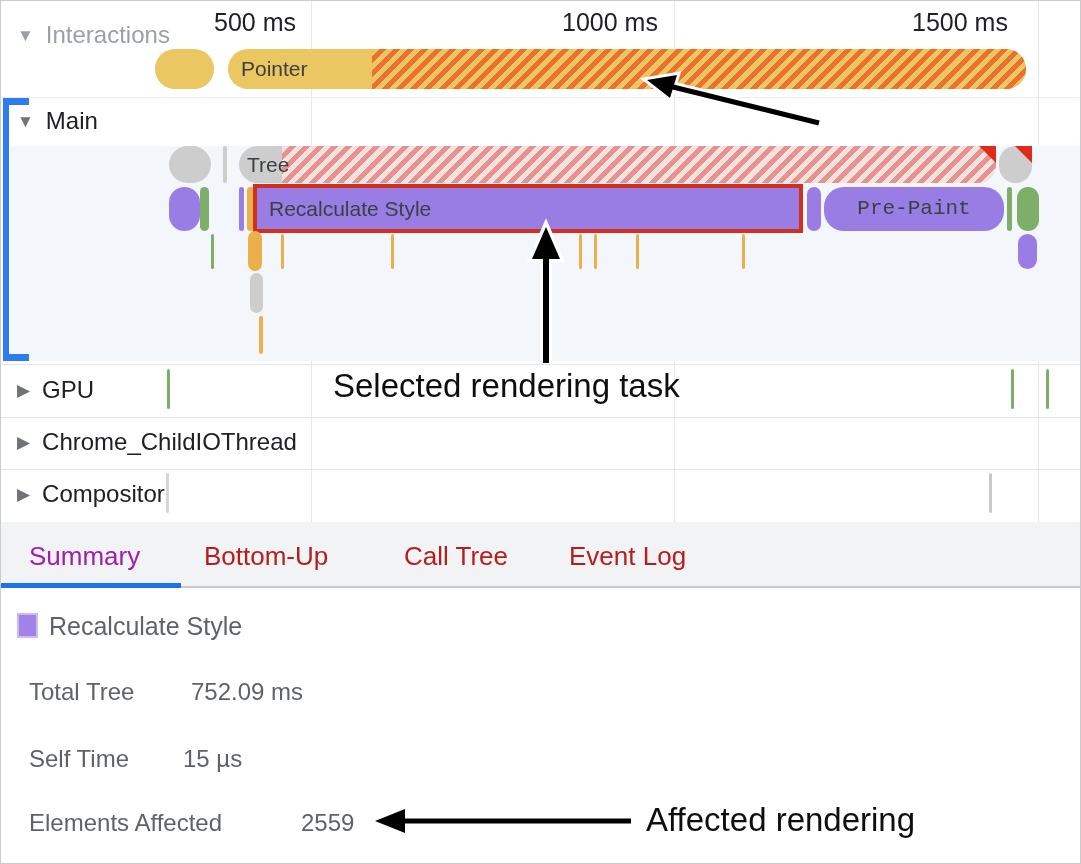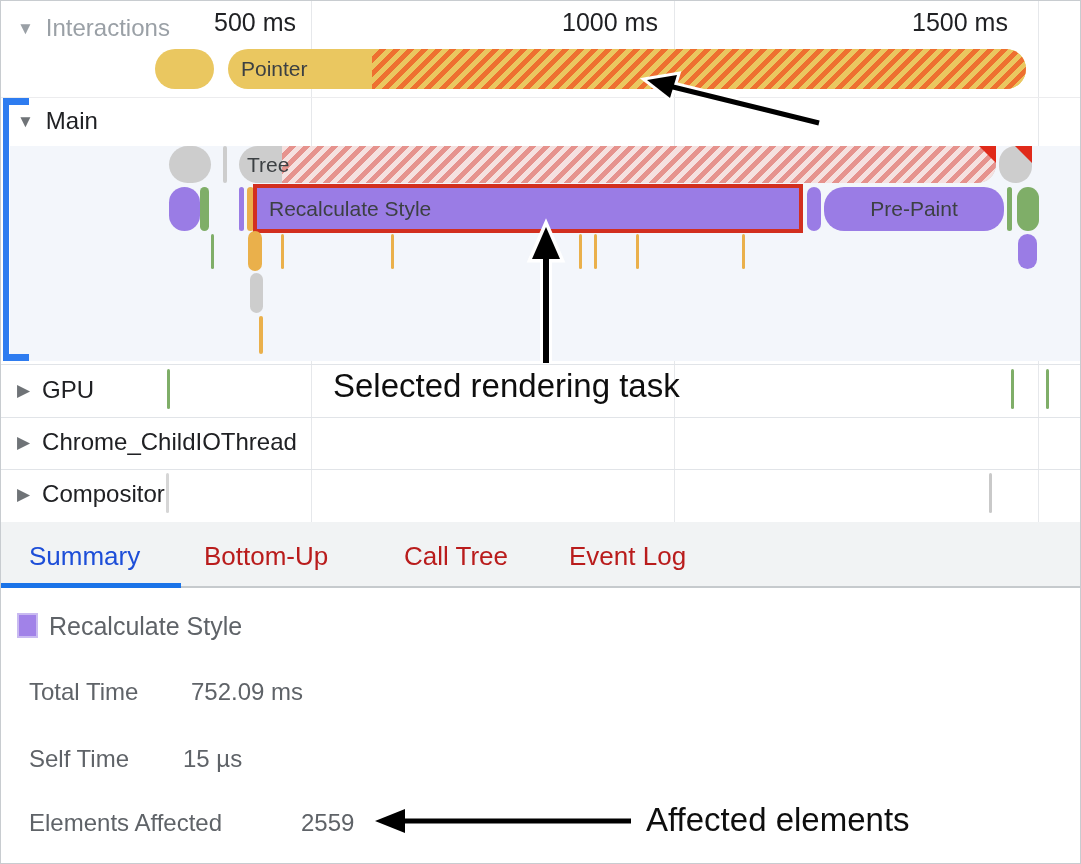--- a/index.html
+++ b/index.html
@@ -21,39 +21,39 @@
 
   .hsep { position:absolute; left:0; width:1081px; height:1px; background:#e1e4e8; }
 
   .bar { position:absolute; overflow:hidden; white-space:nowrap;border-radius:20px; }
   .bar-label { font-size:21px; color:#3c4043; line-height:40px; padding-left:13px; display:block; }
 
   .yellow { background:#eac760; }
   .striped-orange { background:repeating-linear-gradient(135deg,#eac760 0 5px,#ee7030 5px 10px); }
   .graybar { background:#cdcdcd; }
   .striped-red { background:repeating-linear-gradient(135deg,#f5e1e0 0 5px,#e6938e 5px 10px); }
-  .purple { background:#9a7ce5; }
+  .purple { background:#9a7ce5;font-family:Liberation Mono, monospace; }
   .green { background:#7fae68; }
   .amber { background:#eab04b; }
   .corner-red { position:absolute; width:17px; height:17px; background:#e02a1a;
                 clip-path:polygon(0 0,100% 0,100% 100%); }
 
   .main-bg { position:absolute; left:9px; top:145px; width:1070px; height:215px; background:#f3f6fb; }
   .bracket { position:absolute; left:2px; top:97px; width:26px; height:263px;
              border-left:6px solid #2e7cf0; border-top:7px solid #2e7cf0; border-bottom:7px solid #2e7cf0; }
 
   .selected-bar { position:absolute; left:252px; top:183px; width:550px; height:49px;
                   border:4px solid #d22f1f; background:#9a7ce5; }
   .selected-bar .bar-label { line-height:41px; padding-left:12px; }
 
   
   .tabbar { position:absolute; left:0; top:521px; width:1081px; height:66px; background:#f1f3f4;
             border-bottom:2px solid #c6cacd; }
   .tab { position:absolute; top:19px; font-size:26px; color:#b91c1c; white-space:nowrap; }
-  .tab.active { color:#1d4ed8; }
+  .tab.active { color:#a21caf; }
   .tab-indicator { position:absolute; left:0; bottom:-2px; width:180px; height:5px; background:#1a73e8; }
 
   
   .summary { position:absolute; left:0; top:587px; width:1081px; height:277px; background:#fff; }
   .swatch { position:absolute; left:16px; top:25px; width:21px; height:25px;
             background:#a182e8; border:2px solid #c9baf1; }
   .sum-title { position:absolute; left:48px; top:24px; font-size:25px; color:#5f6368; }
   .sum-label { position:absolute; left:28px; font-size:24px; color:#5f6368; white-space:nowrap; }
   .sum-value { position:absolute; font-size:24px; color:#5f6368; white-space:nowrap; }
 
@@ -70,21 +70,21 @@
   <div class="tracks">
 
     <div class="gridline" style="left:310px"></div>
     <div class="gridline" style="left:673px"></div>
     <div class="gridline" style="left:1037px"></div>
 
     <div class="ruler-label" style="left:213px">500 ms</div>
     <div class="ruler-label" style="left:561px">1000 ms</div>
     <div class="ruler-label" style="left:911px">1500 ms</div>
 
-    <div class="track-header hdr-gray" style="left:16px; top:13px"><span class="tri">▼</span><span>Interactions</span></div>
+    <div class="track-header hdr-gray" style="left:16px; top:20px"><span class="tri">▼</span><span>Interactions</span></div>
 
     <div class="bar yellow" style="left:154px; top:48px; width:59px; height:40px"></div>
 
     <div class="bar yellow" style="left:227px; top:48px; width:798px; height:40px">
       <div class="striped-orange" style="position:absolute; left:144px; top:0; width:654px; height:40px"></div>
       <span class="bar-label">Pointer</span>
     </div>
 
     <div class="hsep" style="top:96px; background:#ececee"></div>
 
@@ -152,21 +152,21 @@
     <div class="tab" style="left:203px">Bottom-Up</div>
     <div class="tab" style="left:403px">Call Tree</div>
     <div class="tab" style="left:568px">Event Log</div>
     <div class="tab-indicator"></div>
   </div>
 
   <div class="summary">
     <div class="swatch"></div>
     <div class="sum-title">Recalculate Style</div>
 
-    <div class="sum-label" style="top:90px">Total Time</div>
+    <div class="sum-label" style="top:90px">Total Tree</div>
     <div class="sum-value" style="left:190px; top:90px">752.09 ms</div>
 
     <div class="sum-label" style="top:157px">Self Time</div>
     <div class="sum-value" style="left:182px; top:157px">15 µs</div>
 
     <div class="sum-label" style="top:221px">Elements Affected</div>
     <div class="sum-value" style="left:300px; top:221px">2559</div>
   </div>
 
   <svg class="annot-svg" viewBox="0 0 1081 864">
@@ -179,15 +179,15 @@
     <line x1="545" y1="362" x2="545" y2="252" stroke="#fff" stroke-width="12"></line>
     <polygon points="545,226 531,258 559,258" fill="#fff" stroke="#fff" stroke-width="7"></polygon>
     <line x1="545" y1="362" x2="545" y2="252" stroke="#000" stroke-width="6"></line>
     <polygon points="545,226 531,258 559,258" fill="#000"></polygon>
 
     <line x1="630" y1="820" x2="402" y2="820" stroke="#000" stroke-width="5"></line>
     <polygon points="374,820 404,808 404,832" fill="#000"></polygon>
   </svg>
 
   <div class="annot-text" style="left:332px; top:366px">Selected rendering task</div>
-  <div class="annot-text" style="left:645px; top:800px">Affected elements</div>
+  <div class="annot-text" style="left:645px; top:800px">Affected rendering</div>
 
 </div>
 
 </body></html>

